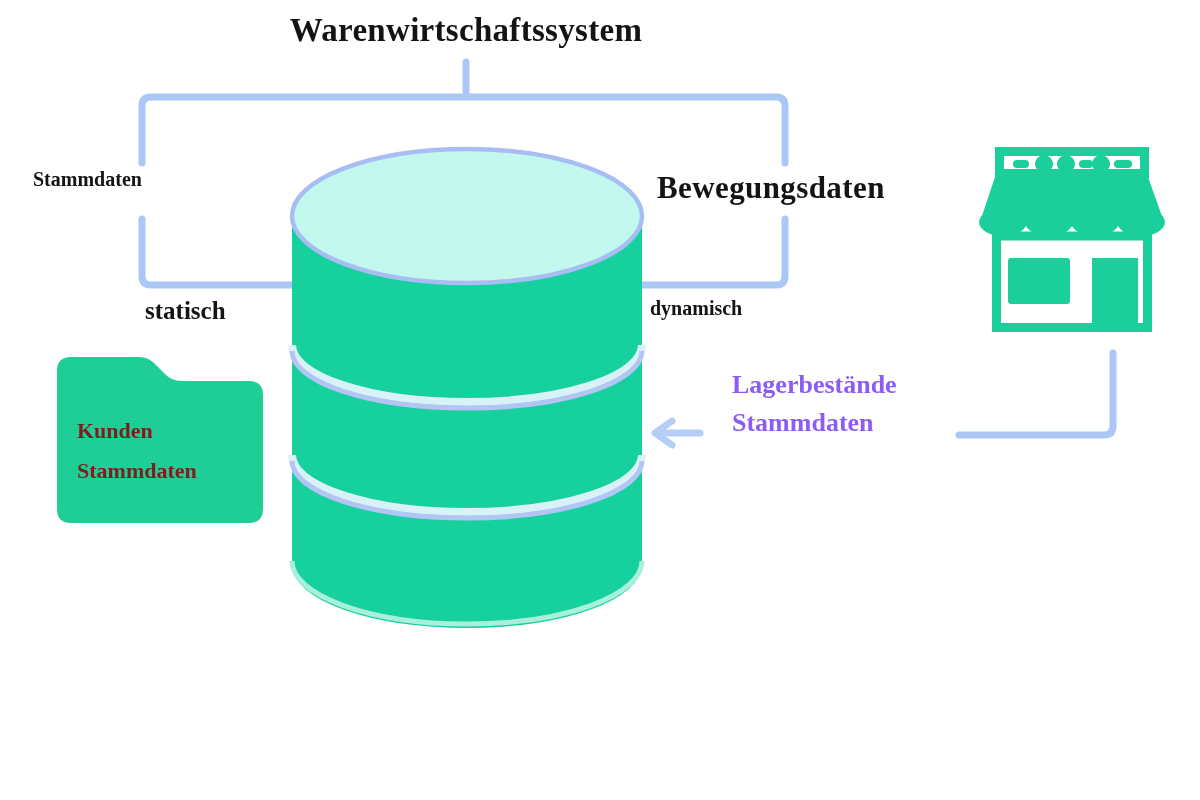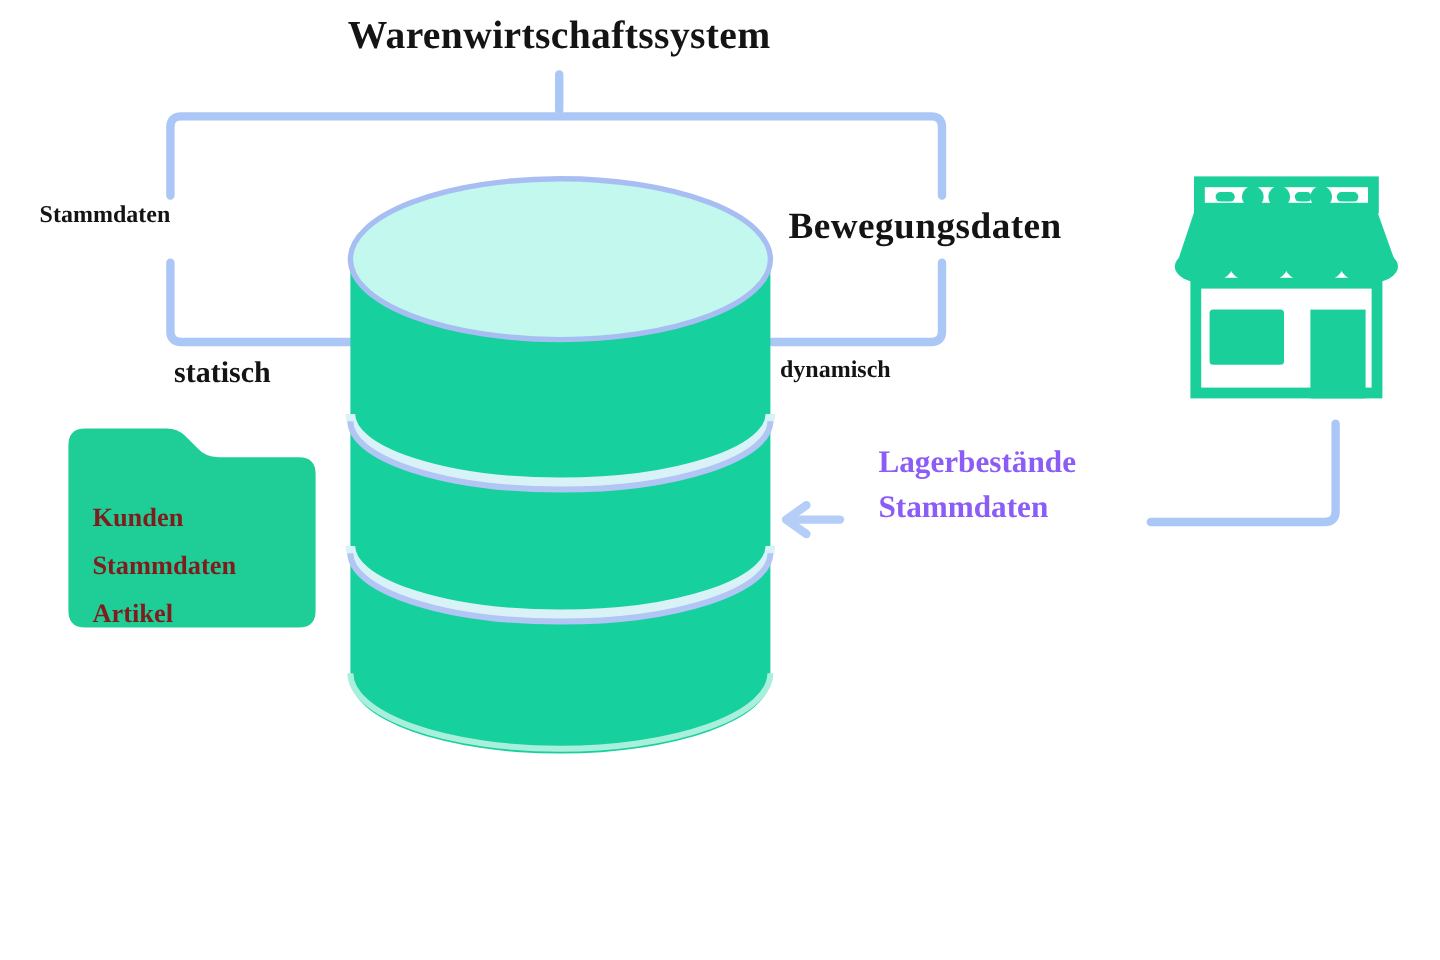--- a/index.html
+++ b/index.html
@@ -91,21 +91,20 @@
 
   <div class="txt lbl-left">Stammdaten</div>
   <div class="txt lbl-right">Bewegungsdaten</div>
 
   <div class="txt sub-left">statisch</div>
   <div class="txt sub-right">dynamisch</div>
 
   <div class="folder-text">
     <div>Kunden</div>
     <div>Stammdaten</div>
-    <div>Artikel</div>
   </div>
 
   <div class="move-list">
     <div>Lagerbestände</div>
     <div>Stammdaten</div>
   </div>
 
 </div>
 
 </body></html>

